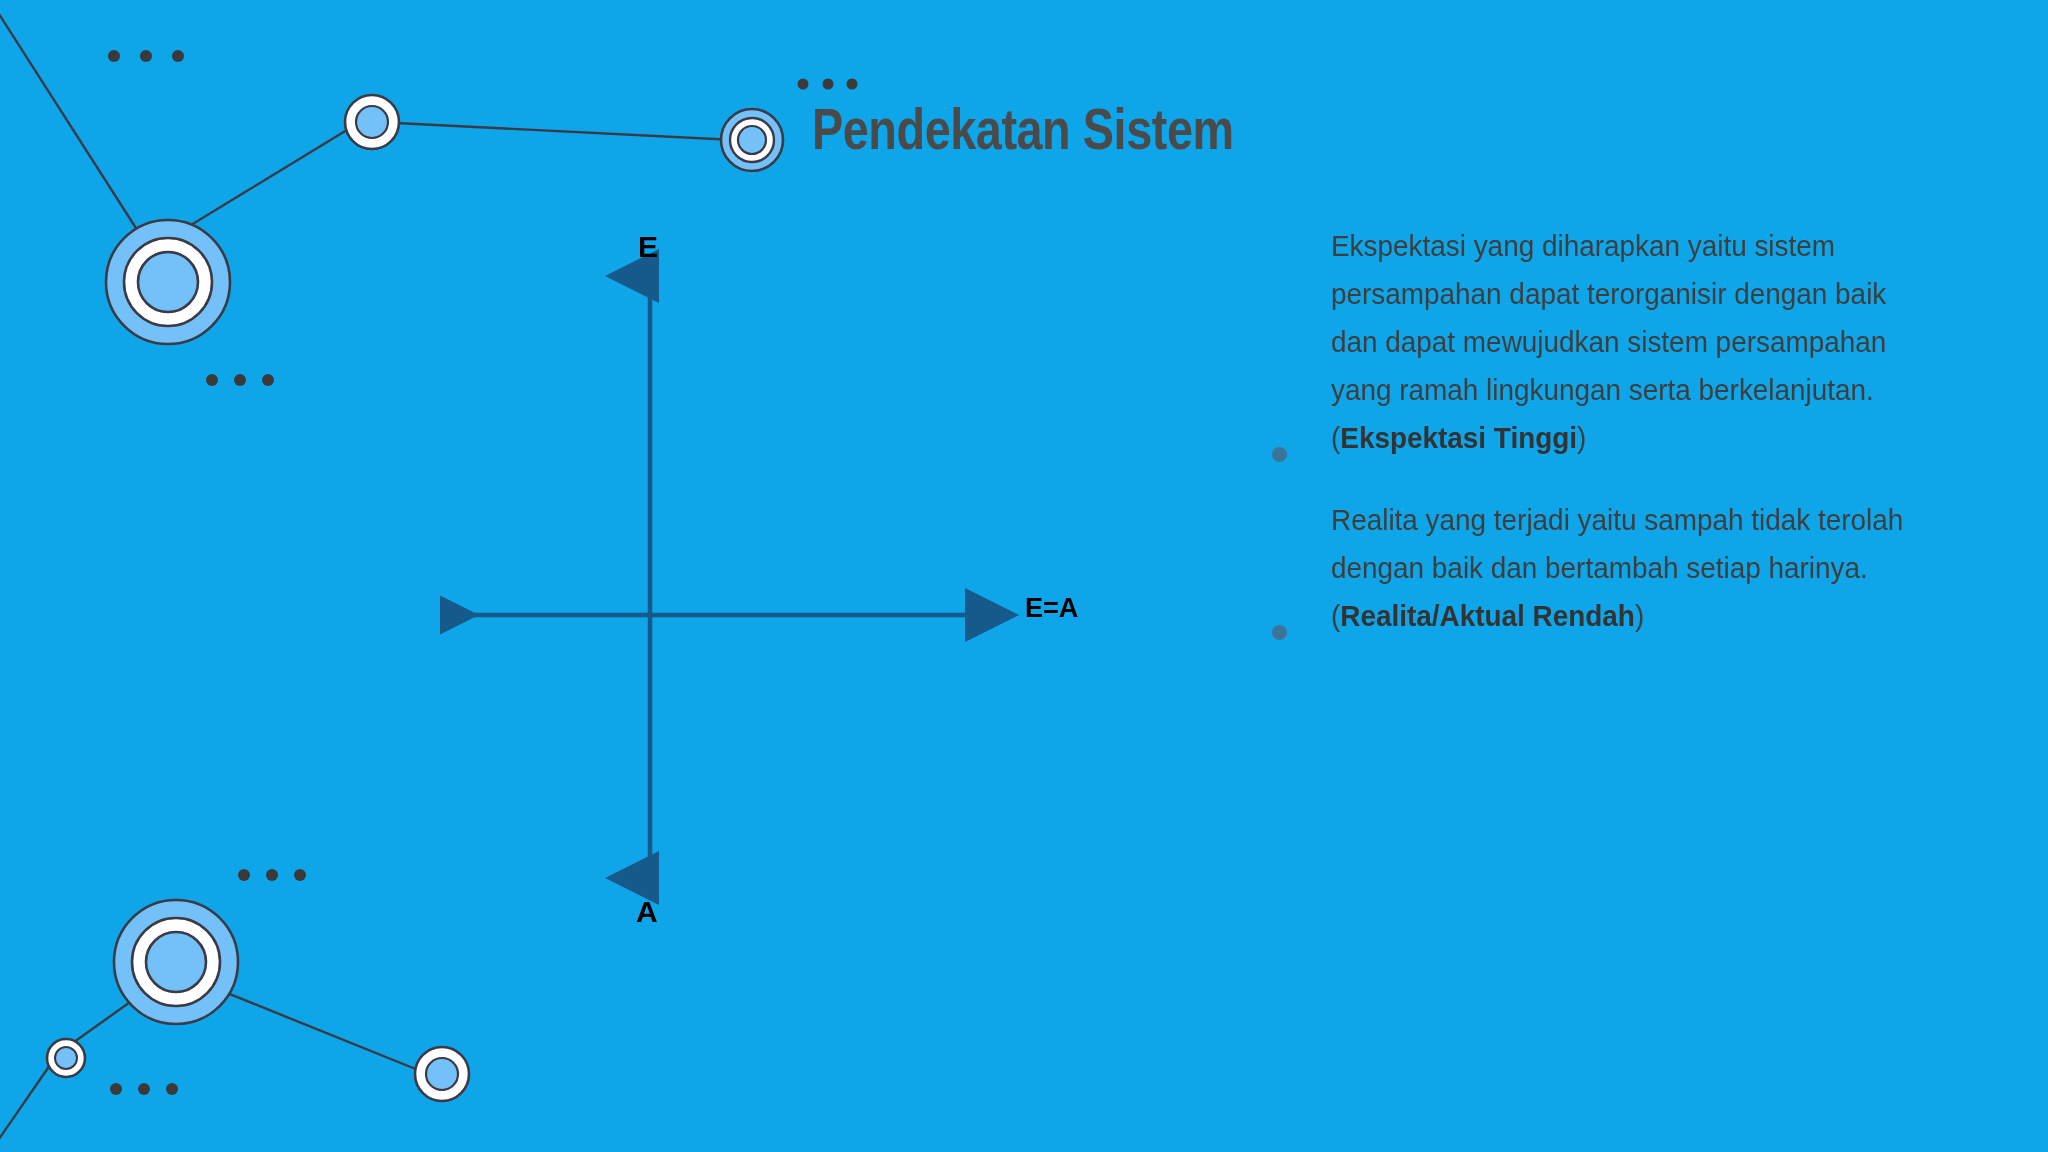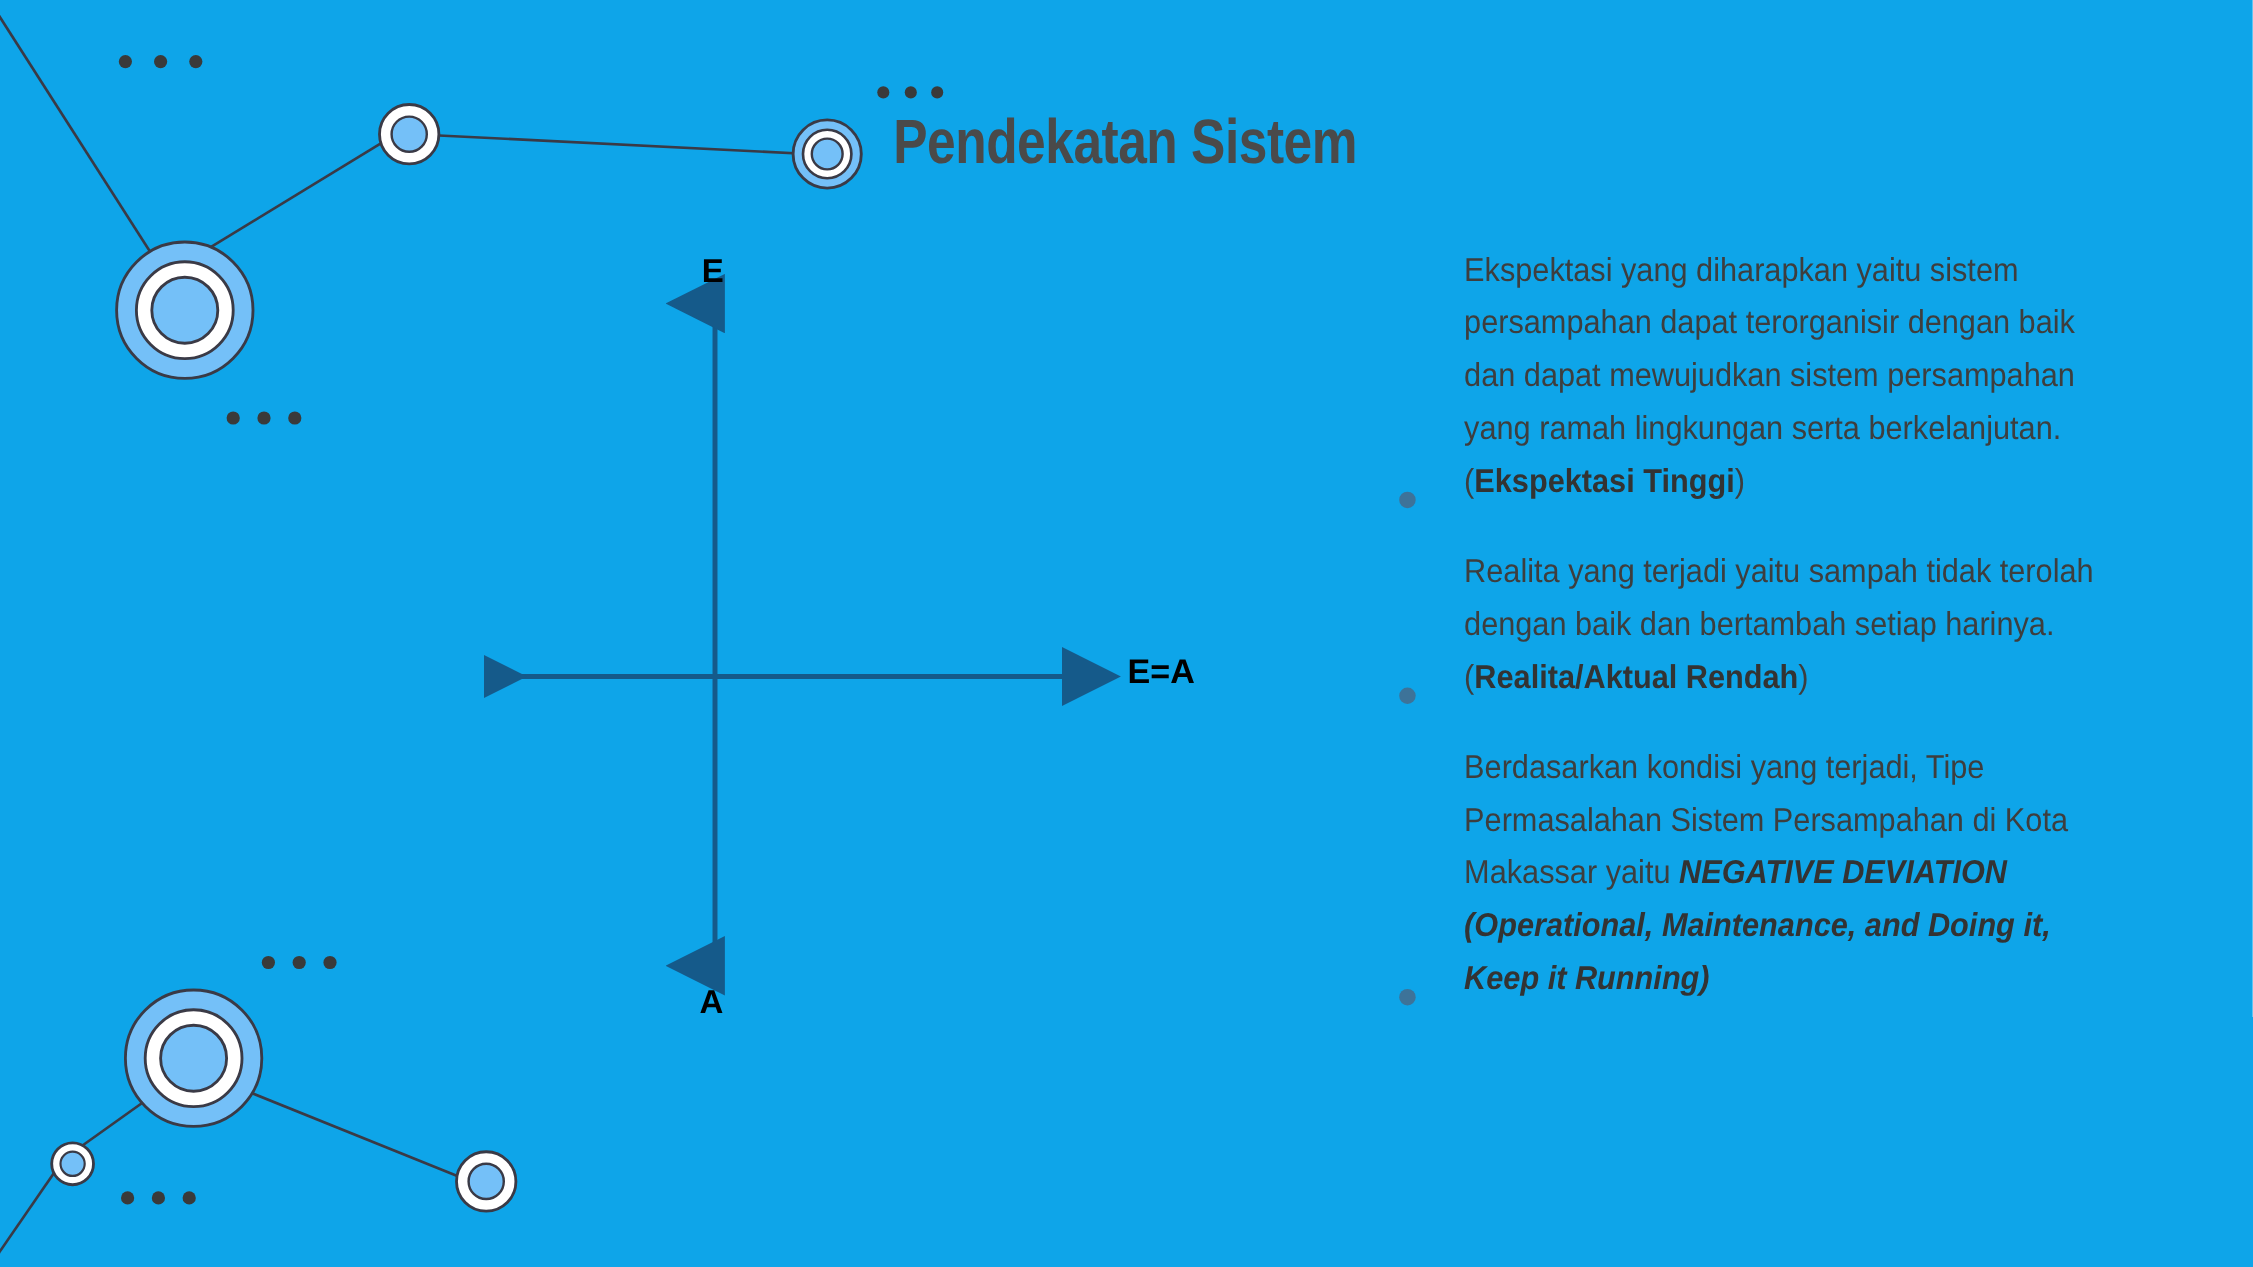--- a/index.html
+++ b/index.html
@@ -55,21 +55,21 @@
   .axis-label {
     position: absolute;
     font-family: "Liberation Sans", sans-serif;
     font-weight: bold;
     color: #000000;
     font-size: 30px;
     line-height: 1;
   }
   .axis-label.e  { left: 198px; top: 22px; }
   .axis-label.a  { left: 196px; top: 687px; }
-  .axis-label.ea { left: 585px; top: 385px; font-size: 31px; }
+  .axis-label.ea { left: 585px; top: 385px; font-size: 27px; }
 
   
   .bullets {
     position: absolute;
     left: 1272px;
     top: 222px;
     width: 700px;
   }
   .bullet-row {
     display: flex;
@@ -221,19 +221,15 @@
     <div class="bullet-row">
       <span class="bullet-dot"></span>
       <div class="bullet-text"><span>Ekspektasi yang diharapkan yaitu sistem persampahan dapat terorganisir dengan baik dan dapat mewujudkan sistem persampahan yang ramah lingkungan serta berkelanjutan. (</span><b>Ekspektasi Tinggi</b><span>)</span></div>
     </div>
 
     <div class="bullet-row">
       <span class="bullet-dot"></span>
       <div class="bullet-text"><span>Realita yang terjadi yaitu sampah tidak terolah dengan baik dan bertambah setiap harinya. (</span><b>Realita/Aktual Rendah</b><span>)</span></div>
     </div>
 
-    <div class="bullet-row">
-      <span class="bullet-dot"></span>
-      <div class="bullet-text"><span>Berdasarkan kondisi yang terjadi, Tipe Permasalahan Sistem Persampahan di Kota Makassar yaitu </span><i class="bi">NEGATIVE DEVIATION (Operational, Maintenance, and Doing it, Keep it Running)</i></div>
-    </div>
 
   </div>
 </div>
 
 </body></html>

